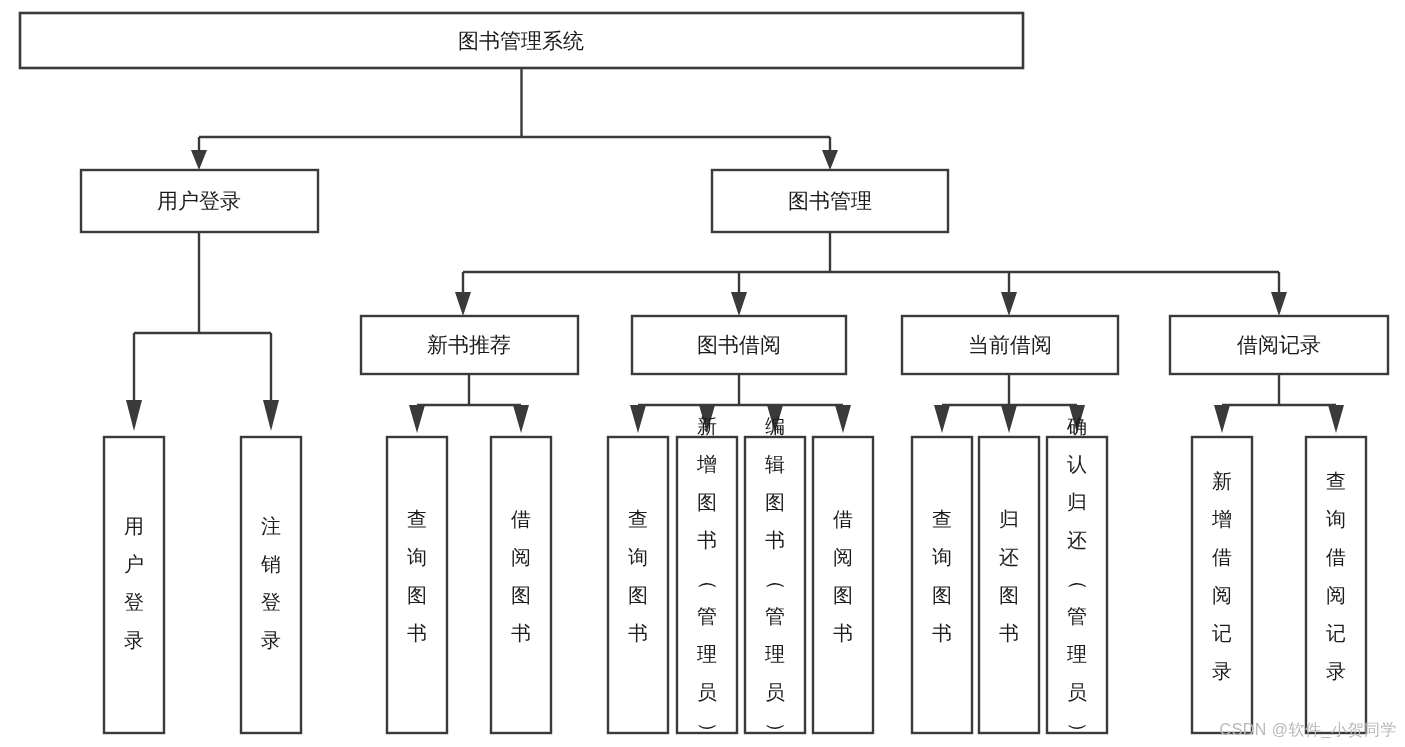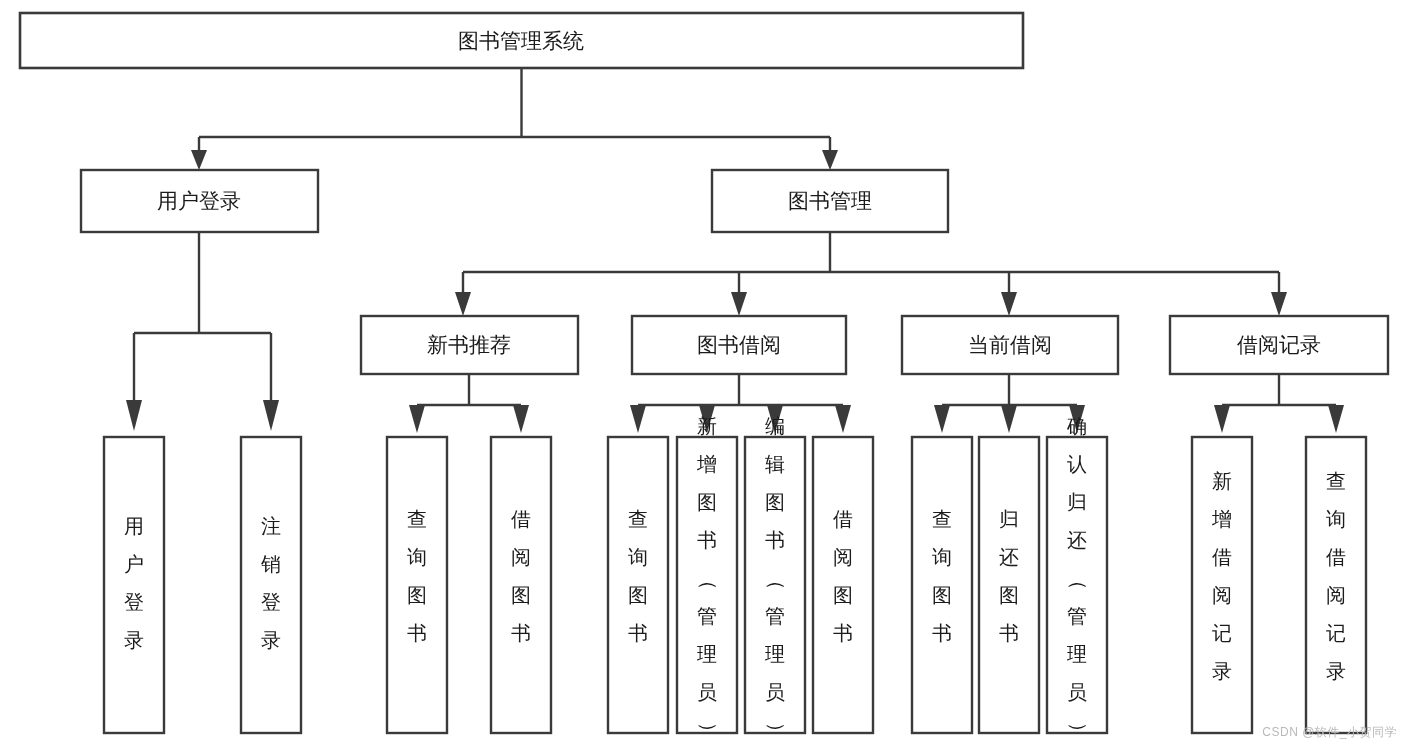--- a/index.html
+++ b/index.html
@@ -59,21 +59,21 @@
     font-family: "Liberation Sans", "DejaVu Sans", sans-serif;
     font-size: 20px;
     fill: #1b1b1b;
     text-anchor: middle;
   }
   .watermark {
     position: absolute;
     right: 8px;
     bottom: 6px;
     font-family: "Liberation Sans", "DejaVu Sans", sans-serif;
-    font-size: 12px;
+    font-size: 16px;
     color: #b9b9b9;
     letter-spacing: 0.5px;
     white-space: nowrap;
     pointer-events: none;
   }
 </style>
 </head>
 <body>
 
 <div id="diagram-root">

